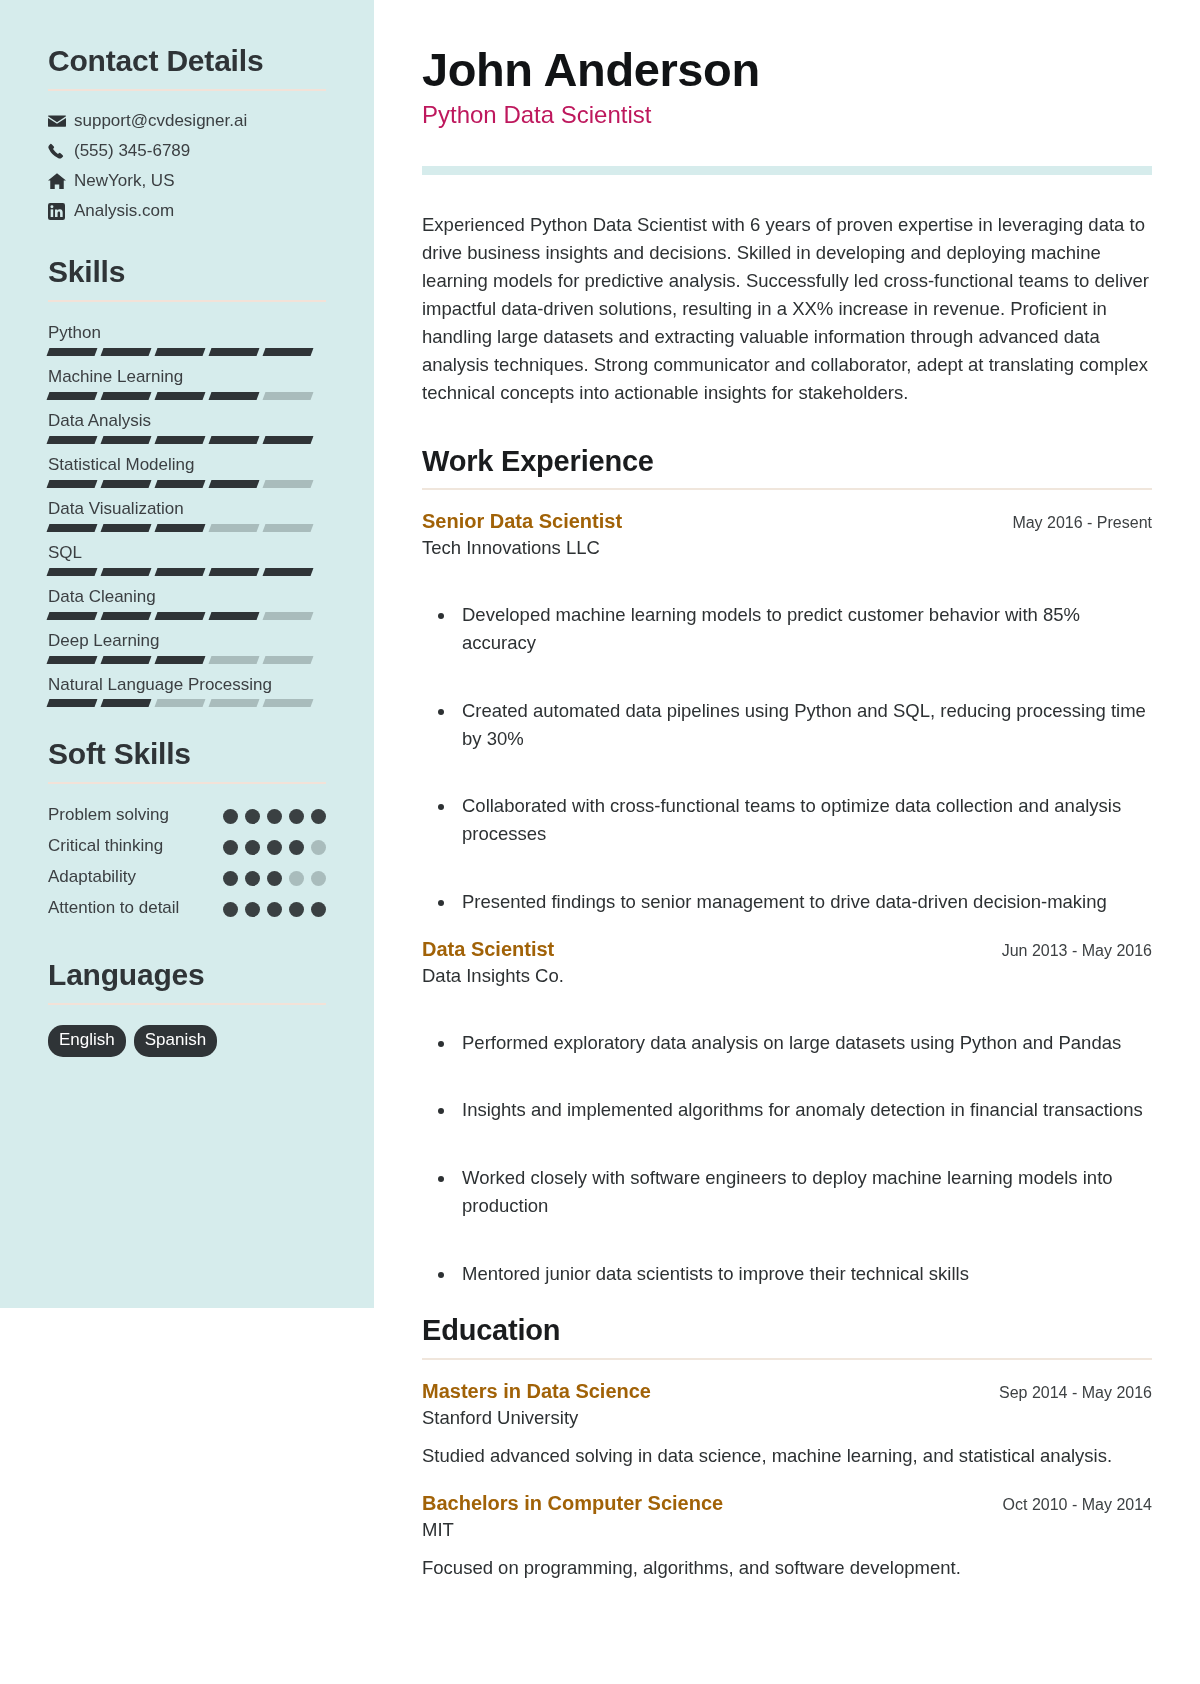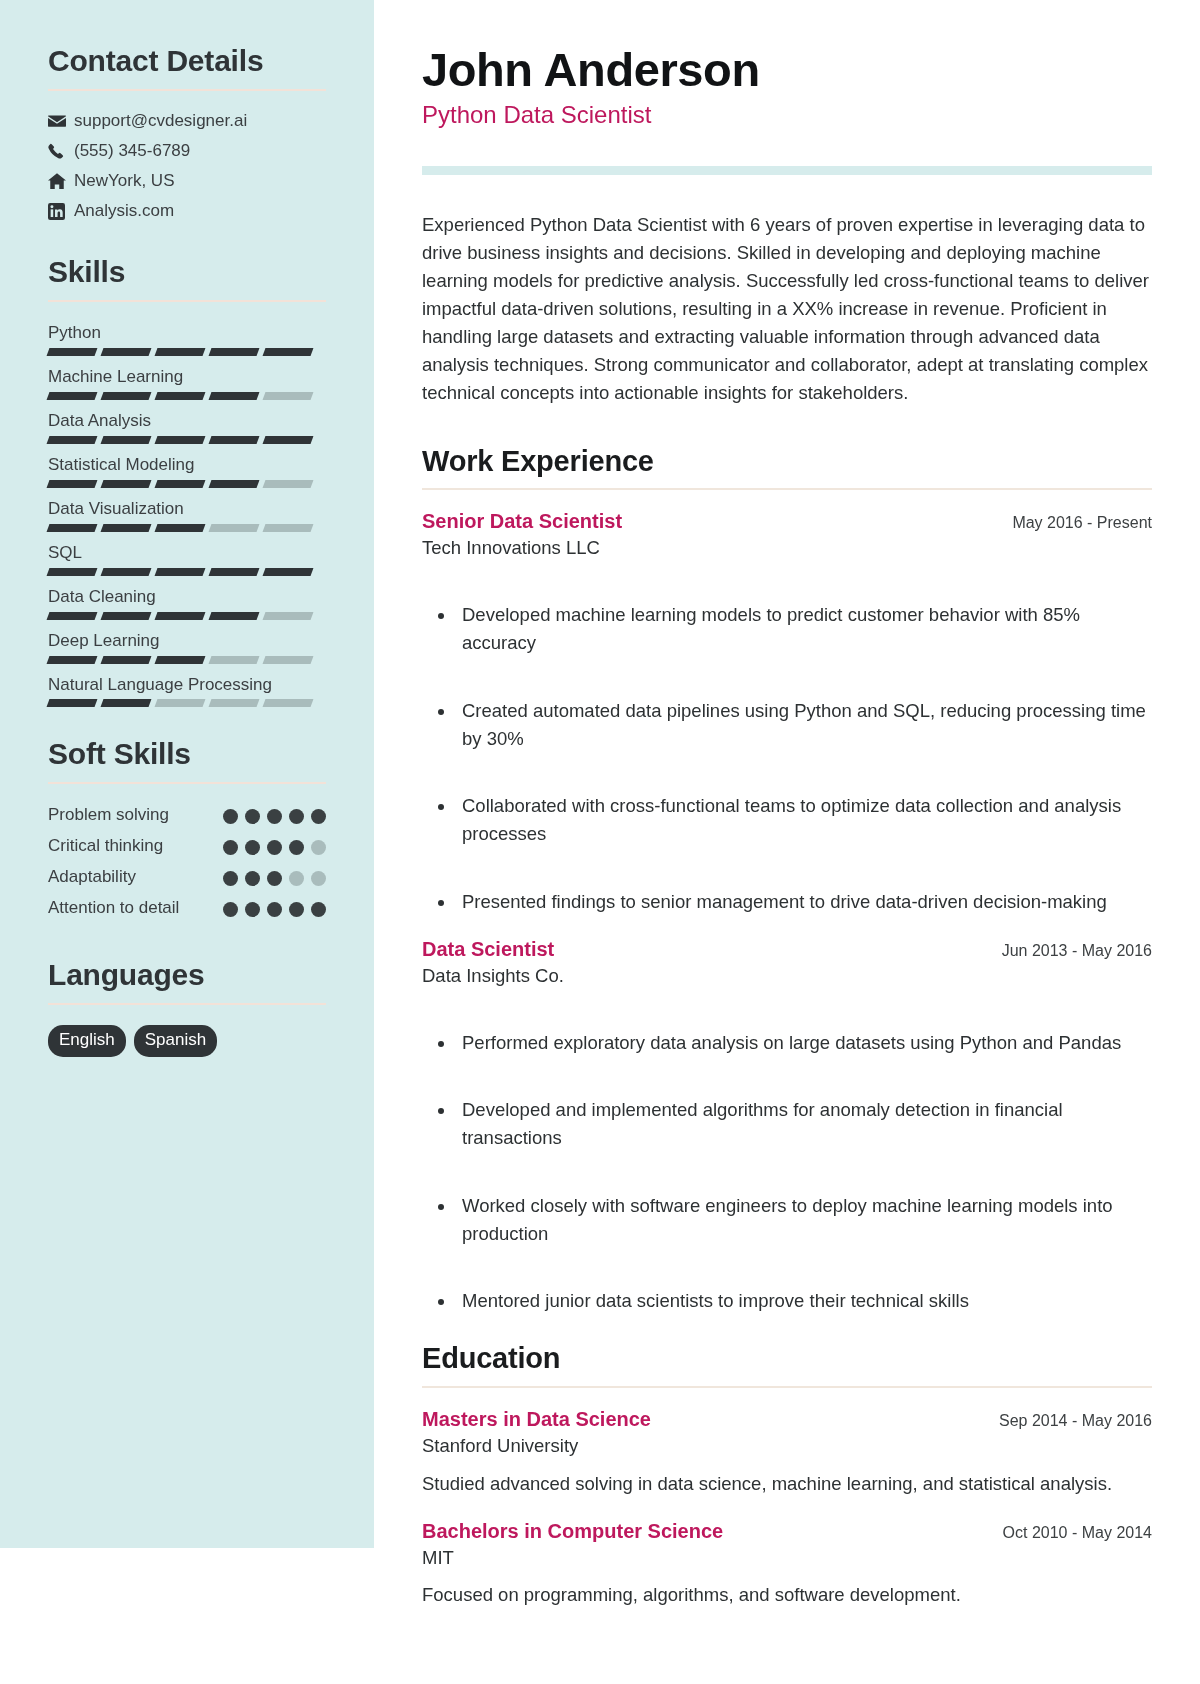--- a/index.html
+++ b/index.html
@@ -14,21 +14,21 @@
     background: #ffffff;
     color: #333333;
     display: flex;
     overflow: hidden;
   }
 
   
   #sidebar {
     width: 374px;
     min-width: 374px;
-    height: 1548px;
+    height: 1308px;
     background: #d6ecec;
     padding: 44px 48px 0 48px;
   }
 
   .side-heading {
     font-family: "Liberation Sans Narrow", "Liberation Sans", sans-serif;
     font-size: 30px;
     font-weight: bold;
     color: #2f3437;
     letter-spacing: -0.2px;
@@ -169,21 +169,21 @@
   .entry-top {
     display: flex;
     align-items: baseline;
     justify-content: space-between;
     gap: 16px;
   }
   .entry-role {
     font-family: "Liberation Sans Narrow", "Liberation Sans", sans-serif;
     font-size: 20px;
     font-weight: bold;
-    color: #be185d;
+    color: #a16207;
     line-height: 1.3;
   }
   .entry-date {
     font-size: 16px;
     color: #3d4143;
     white-space: nowrap;
     text-align: right;
   }
   .entry-org {
     font-size: 18.5px;
@@ -443,21 +443,21 @@
           </ul>
         </div>
         <div class="entry">
           <div class="entry-top">
             <div class="entry-role">Data Scientist</div>
             <div class="entry-date">Jun 2013 - May 2016</div>
           </div>
           <div class="entry-org">Data Insights Co.</div>
           <ul class="bullets">
             <li>Performed exploratory data analysis on large datasets using Python and Pandas</li>
-            <li>Developed and implemented algorithms for anomaly detection in financial transactions</li>
+            <li>Insights and implemented algorithms for anomaly detection in financial transactions</li>
             <li>Worked closely with software engineers to deploy machine learning models into production</li>
             <li>Mentored junior data scientists to improve their technical skills</li>
           </ul>
         </div>
       </div>
   </section>
 
   <section class="mt-sec">
     <h2 class="section-heading">Education</h2>
     <div class="section-rule"></div>

